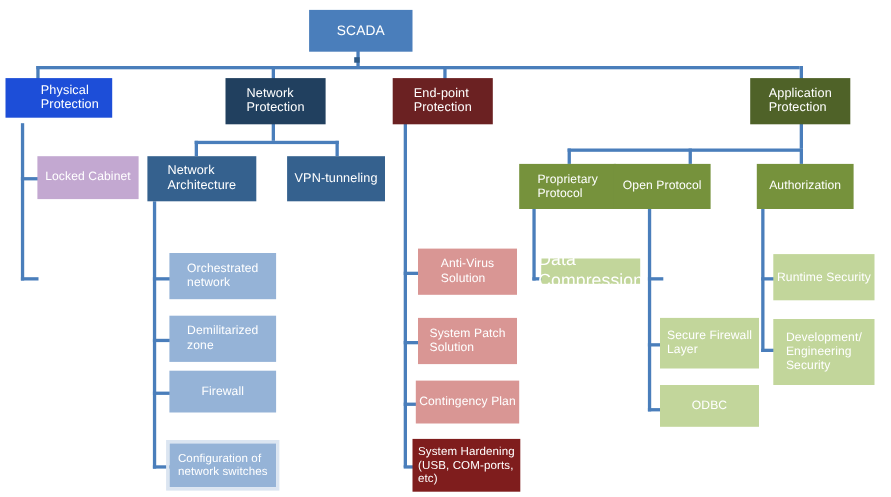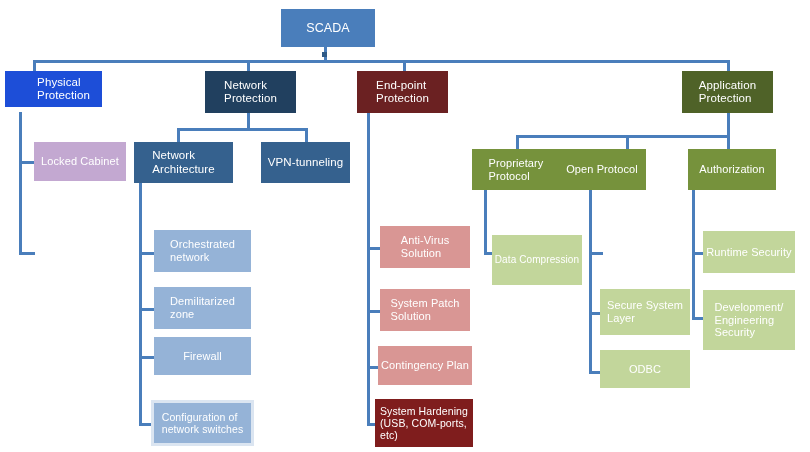--- a/index.html
+++ b/index.html
@@ -147,24 +147,24 @@
 (USB, COM-ports,
 etc)</div>
 
   <div class="node" style="left:472px; top:149px; width:88px; height:41px; background:#76923c; font-size:11px;">Proprietary
 Protocol</div>
 
   <div class="node" style="left:558px; top:149px; width:88px; height:41px; background:#76923c; font-size:11px;">Open Protocol</div>
 
   <div class="node" style="left:688px; top:149px; width:88px; height:41px; background:#76923c; font-size:11px;">Authorization</div>
 
-  <div class="node" style="left:492px; top:235px; width:90px; height:50px; background:#c2d69b; font-size:10px;">Data Compression</div>
+  <div class="node" style="left:492px; top:235px; width:90px; height:23px; background:#c2d69b; font-size:16px;">Data Compression</div>
 
 
-  <div class="node" style="left:600px; top:289px; width:90px; height:46px; background:#c2d69b; font-size:11px;">Secure System
+  <div class="node" style="left:600px; top:289px; width:90px; height:46px; background:#c2d69b; font-size:11px;">Secure Firewall
 Layer</div>
 
   <div class="node" style="left:600px; top:350px; width:90px; height:38px; background:#c2d69b; font-size:11px;">ODBC</div>
 
   <div class="node" style="left:703px; top:231px; width:92px; height:42px; background:#c2d69b; font-size:11px;">Runtime Security</div>
 
   <div class="node" style="left:703px; top:290px; width:92px; height:60px; background:#c2d69b; font-size:11px;">Development/
 Engineering
 Security</div>
 

